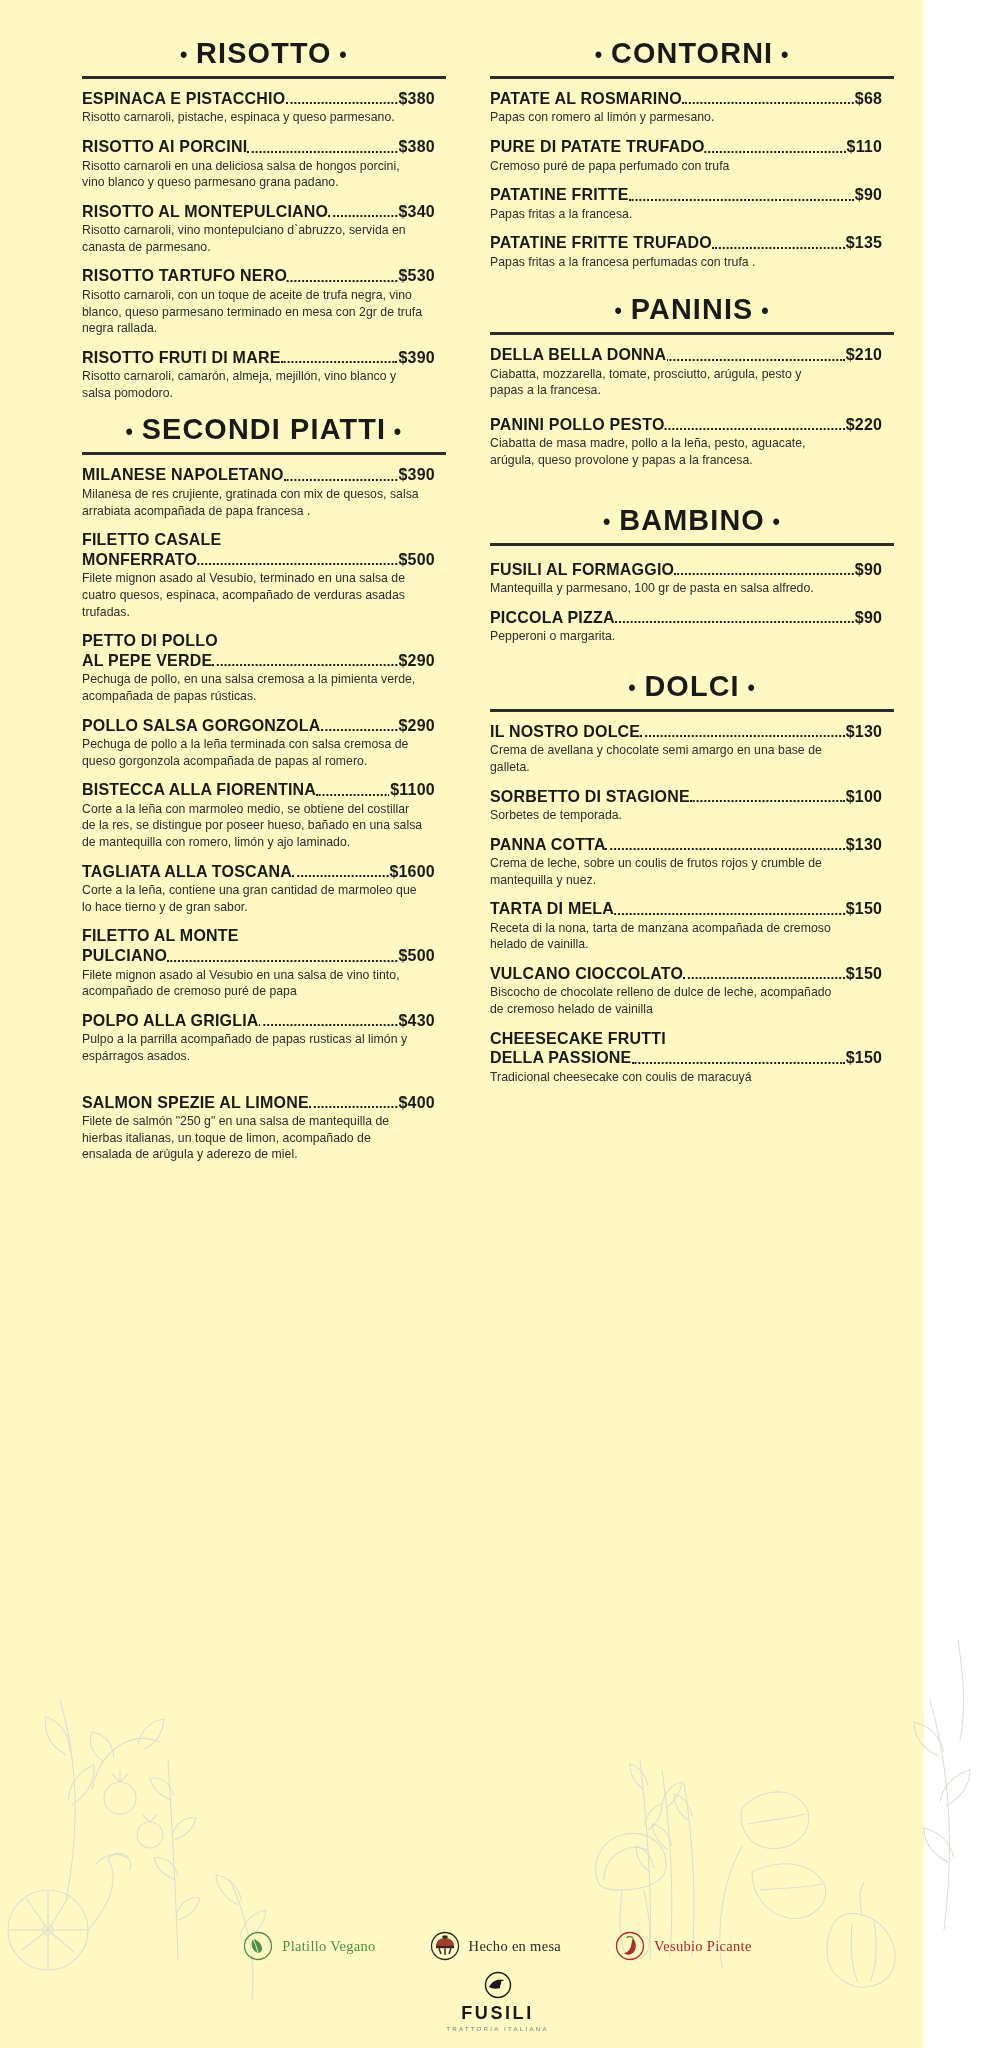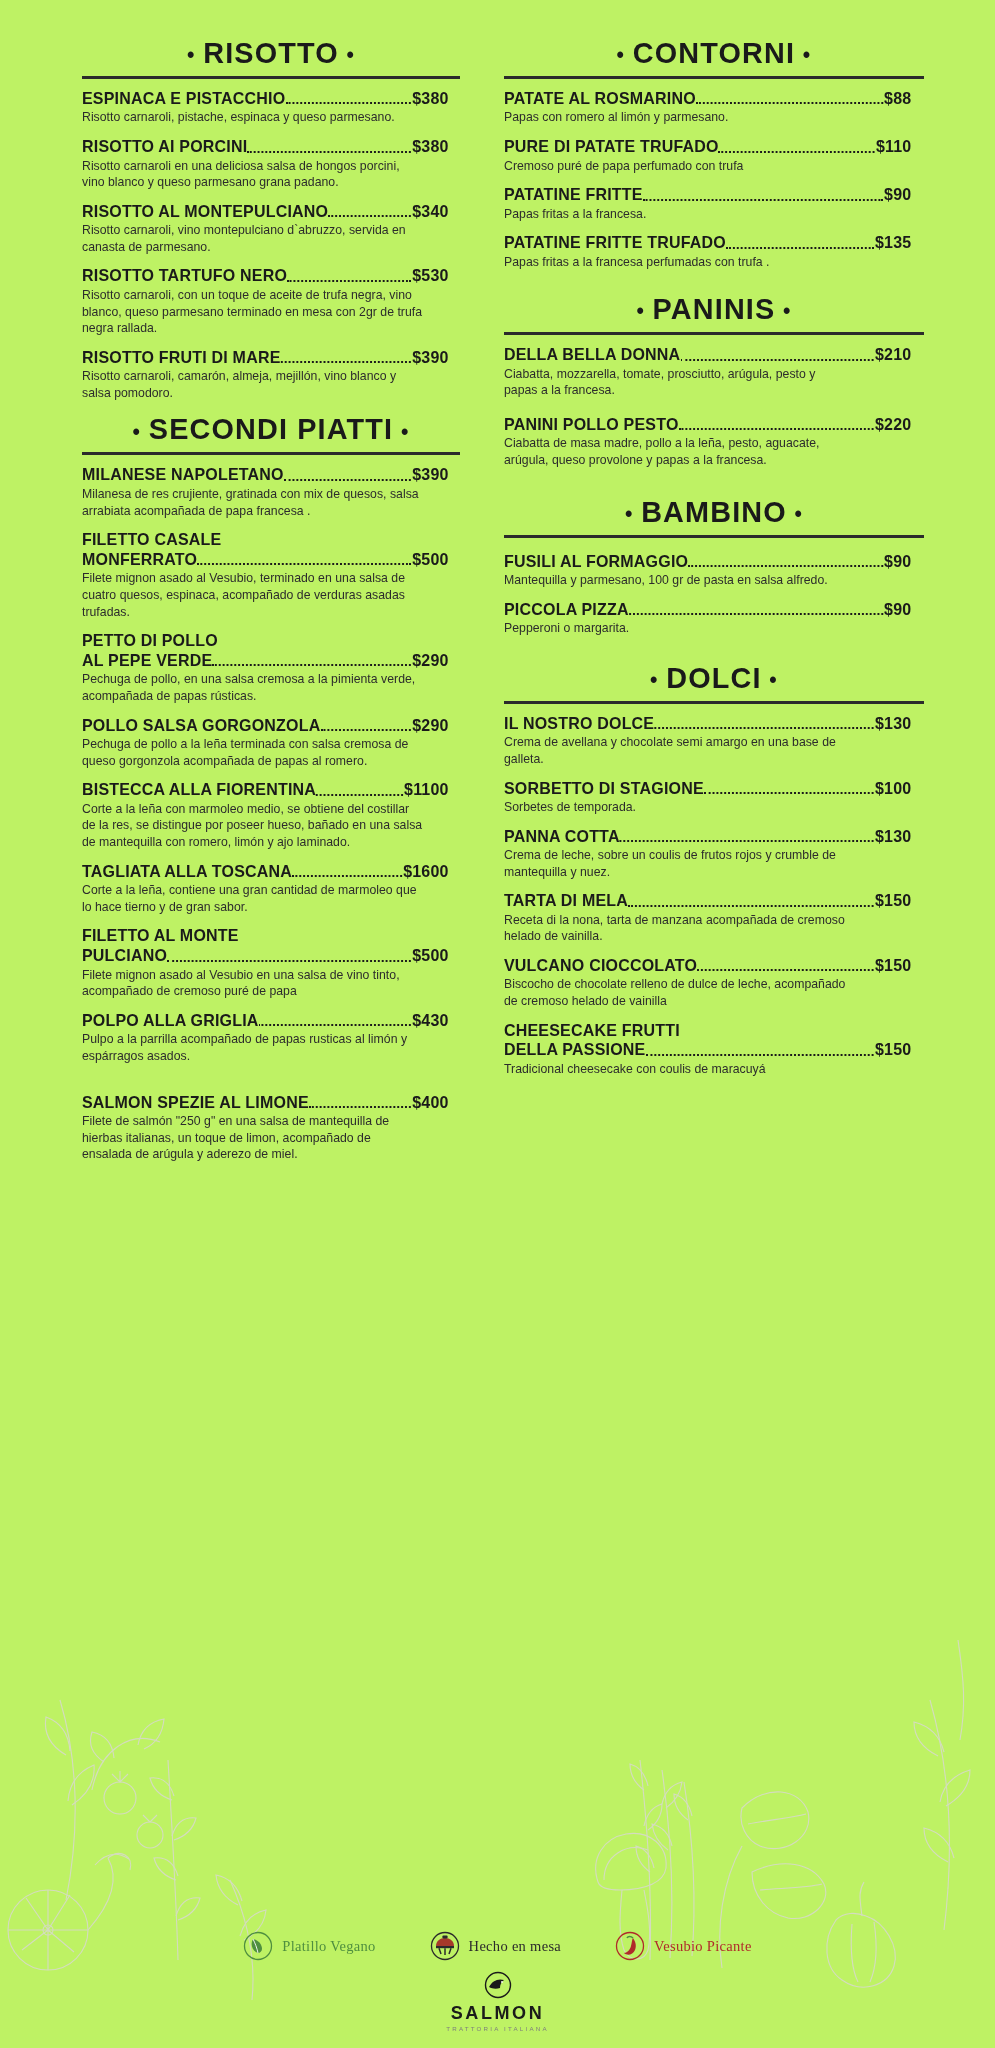--- a/index.html
+++ b/index.html
@@ -10,23 +10,23 @@
   body {
     width: 995px;
     height: 2048px;
     font-family: "Liberation Sans", sans-serif;
     color: #231f20;
     position: relative;
     overflow: hidden;
   }
   .page {
     position: relative;
-    width: 995px;
+    width: 924px;
     height: 2048px;
-    background: #bef264;
+    background: #fef9c3;
   }
 
   
   .botanicals {
     position: absolute;
     left: 0; top: 0;
     width: 995px; height: 2048px;
     pointer-events: none;
     z-index: 0;
   }
@@ -394,21 +394,21 @@
       <div class="section">
         <div class="section-title">
           <span class="dot">•</span><span>CONTORNI</span><span class="dot">•</span>
         </div>
         <div class="rule"></div>
 
         <div class="item">
           <div class="item-head">
             <span class="item-name">PATATE AL ROSMARINO</span>
             <span class="leader"></span>
-            <span class="price">$88</span>
+            <span class="price">$68</span>
           </div>
           <div class="item-desc">Papas con romero al limón y parmesano.</div>
         </div>
 
 
         <div class="item">
           <div class="item-head">
             <span class="item-name">PURE DI PATATE TRUFADO</span>
             <span class="leader"></span>
             <span class="price">$110</span>
@@ -453,21 +453,21 @@
         <div class="item" style="margin-top:16px;">
           <div class="item-head">
             <span class="item-name">PANINI POLLO PESTO </span>
             <span class="leader"></span>
             <span class="price">$220</span>
           </div>
           <div class="item-desc">Ciabatta de masa madre, pollo a la leña, pesto, aguacate, arúgula, queso provolone y papas a la francesa.</div>
         </div>
       </div>
 
-      <div class="section" style="margin-top:26px;">
+      <div class="section" style="margin-top:34px;">
         <div class="section-title">
           <span class="dot">•</span><span>BAMBINO</span><span class="dot">•</span>
         </div>
         <div class="rule" style="margin-bottom:14px;"></div>
 
         <div class="item">
           <div class="item-head">
             <span class="item-name">FUSILI AL FORMAGGIO</span>
             <span class="leader"></span>
             <span class="price">$90</span>
@@ -584,18 +584,18 @@
         <span class="legend-label lg-red">Vesubio Picante</span>
       </div>
     </div>
 
     <div class="logo-wrap">
       <svg width="34" height="30" viewBox="0 0 34 30">
         <circle cx="17" cy="14" r="12.5" fill="none" stroke="#1a1a1a" stroke-width="1.4"></circle>
         <path d="M8 16 C11 10, 17 7, 23 9 C20 11, 19 14, 19 17 C16 18, 11 18, 8 16 Z" fill="#1a1a1a"></path>
         <circle cx="21" cy="11" r="0.9" fill="#ffffff"></circle>
       </svg>
-      <div class="logo-name">SALMON</div>
+      <div class="logo-name">FUSILI</div>
       <div class="logo-sub">TRATTORIA ITALIANA</div>
     </div>
   </div>
 
 </div>
 
 </body></html>

